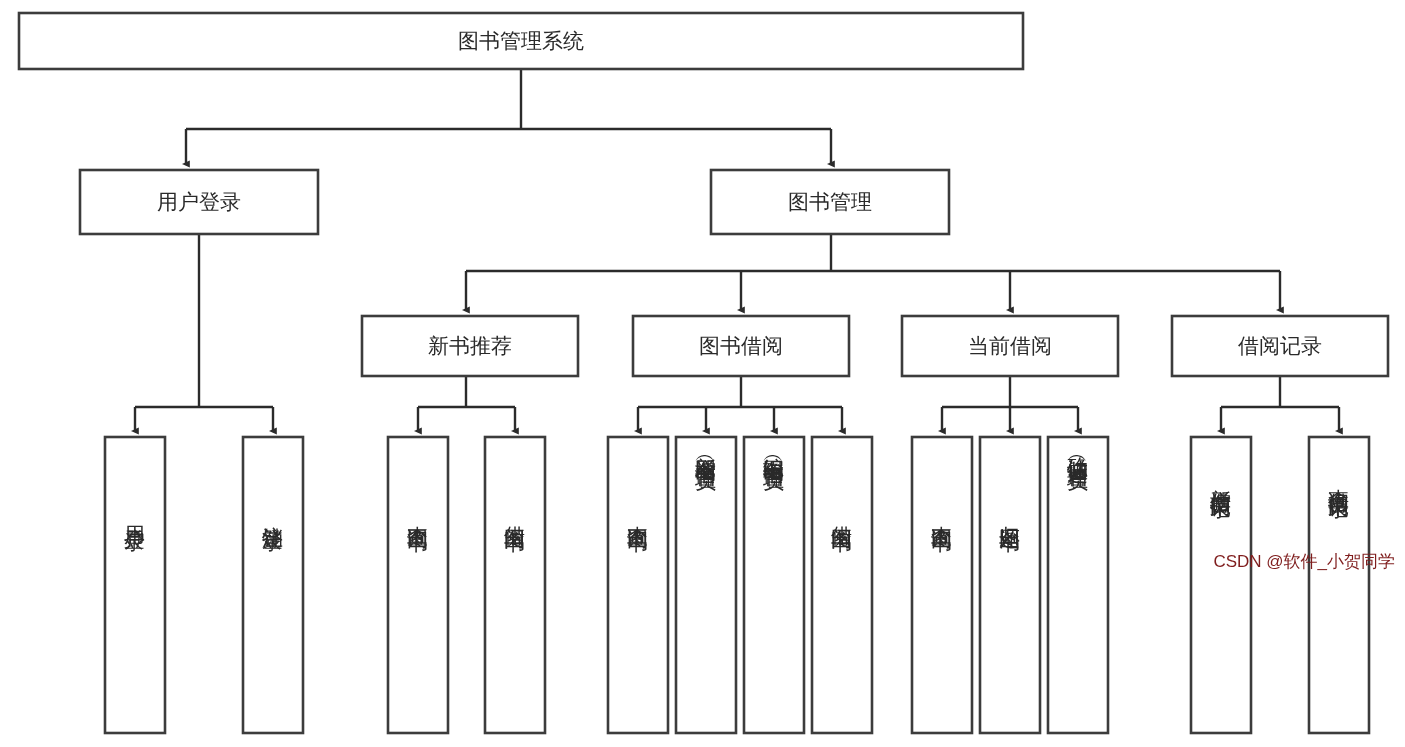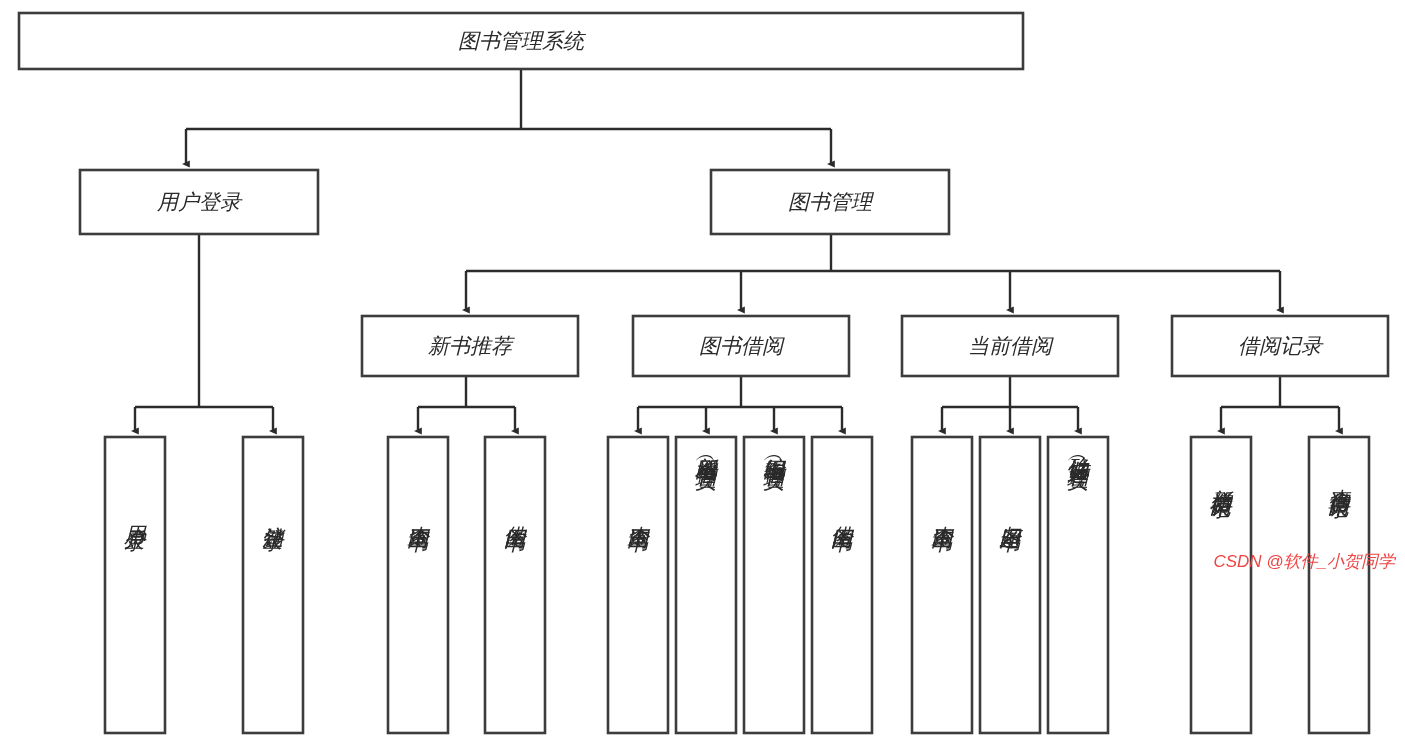--- a/index.html
+++ b/index.html
@@ -11,21 +11,20 @@
     width: 1405px;
     height: 747px;
     font-family: "Liberation Sans", sans-serif;
     overflow: hidden;
   }
   #diagram-root {
     position: relative;
     width: 1405px;
     height: 577px;
     background: #ffffff;
-    font-style: italic;
   }
   svg#tree {
     position: absolute;
     left: 0;
     top: 0;
     width: 1405px;
     height: 747px;
   }
   .node-box {
     fill: #ffffff;
@@ -49,21 +48,21 @@
   }
   .connector {
     stroke: #2b2b2b;
     stroke-width: 2.4;
     fill: none;
   }
   .watermark {
     position: absolute;
     right: 10px;
     bottom: 4px;
-    color: #ef4444;
+    color: #7f1d1d;
     font-size: 17px;
     font-family: "Liberation Sans", sans-serif;
     white-space: nowrap;
     user-select: none;
   }
 </style>
 </head>
 <body>
 
 <div id="diagram-root">

